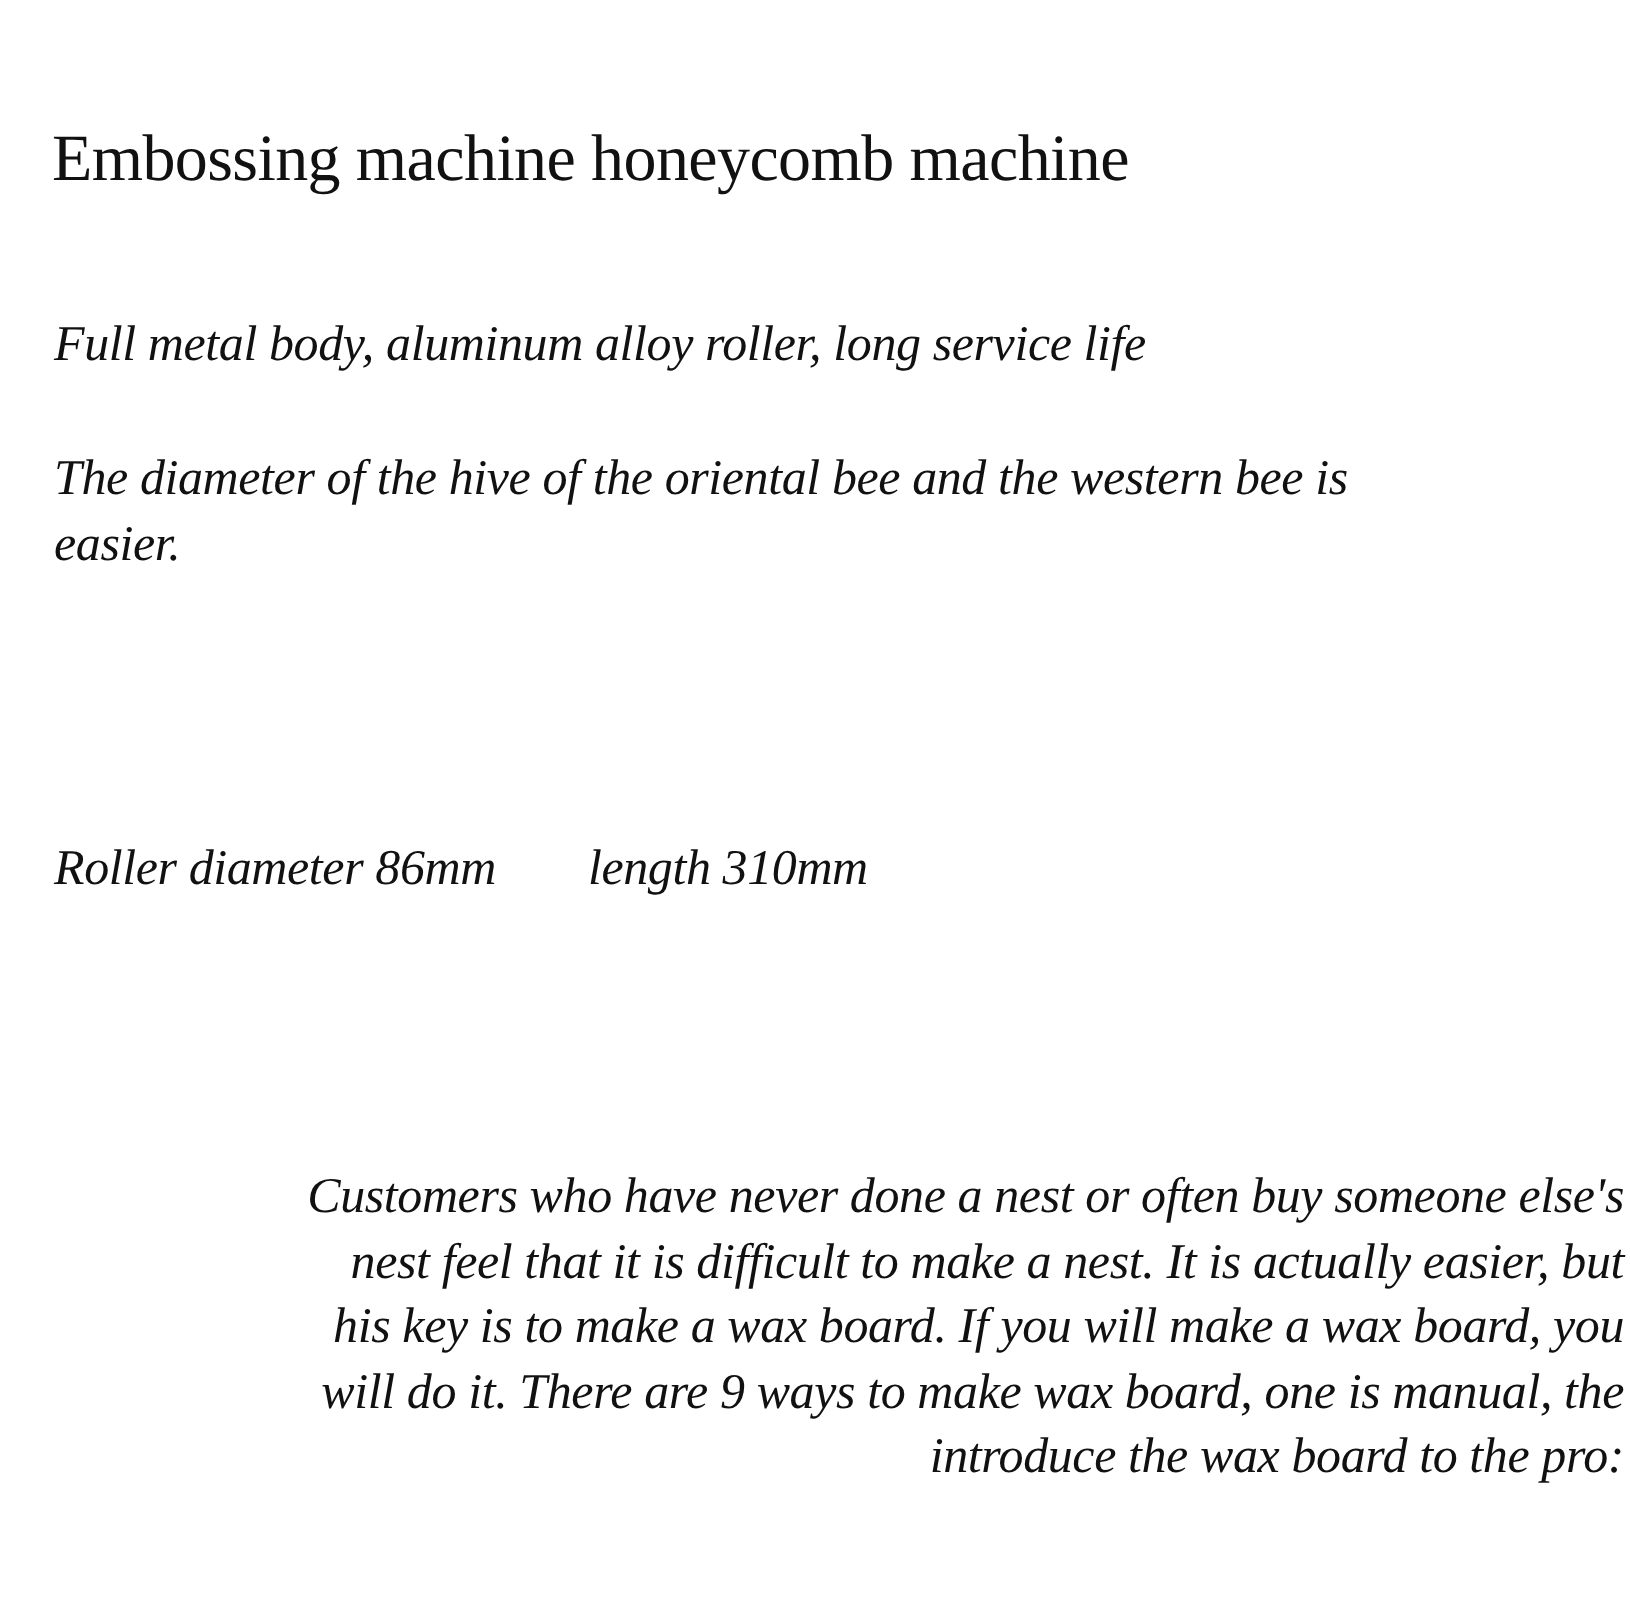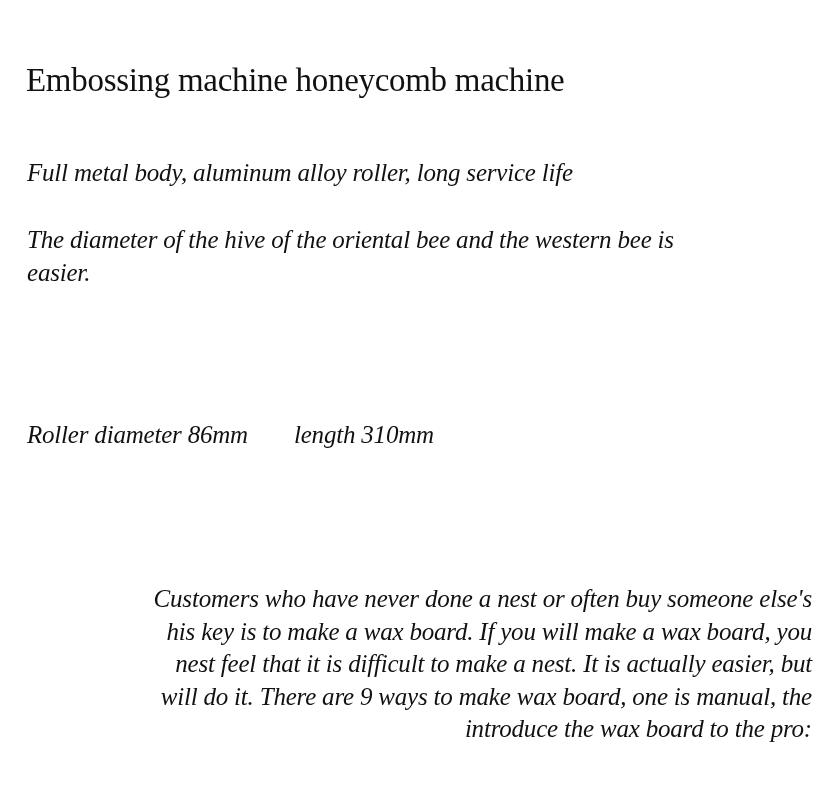--- a/index.html
+++ b/index.html
@@ -64,19 +64,19 @@
     <span class="line">easier.</span>
   </p>
 
   <p class="para p-specs">
     <span>Roller diameter 86mm</span><span class="gap"></span><span>length 310mm</span>
   </p>
 
 
   <p class="para p-customers">
     <span class="line">Customers who have never done a nest or often buy someone else's</span>
+    <span class="line">nest feel that it is difficult to make a nest. It is actually easier, but</span>
     <span class="line">his key is to make a wax board. If you will make a wax board, you</span>
-    <span class="line">nest feel that it is difficult to make a nest. It is actually easier, but</span>
     <span class="line">will do it. There are 9 ways to make wax board, one is manual, the</span>
     <span class="line">introduce the wax board to the pro:</span>
   </p>
 
 </div>
 
 </body></html>

